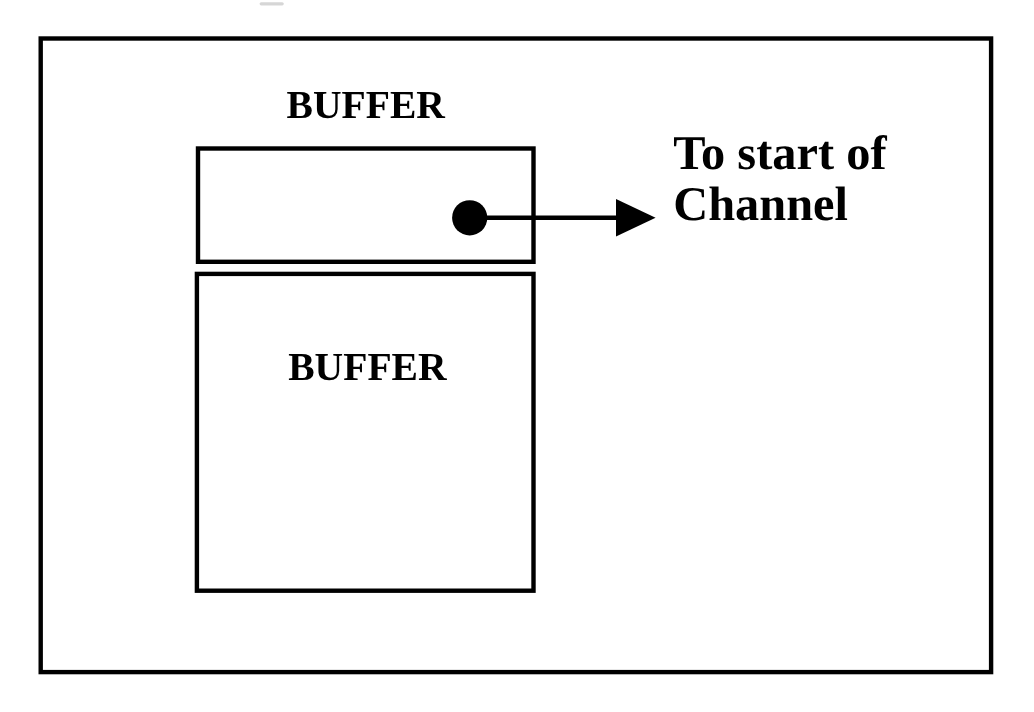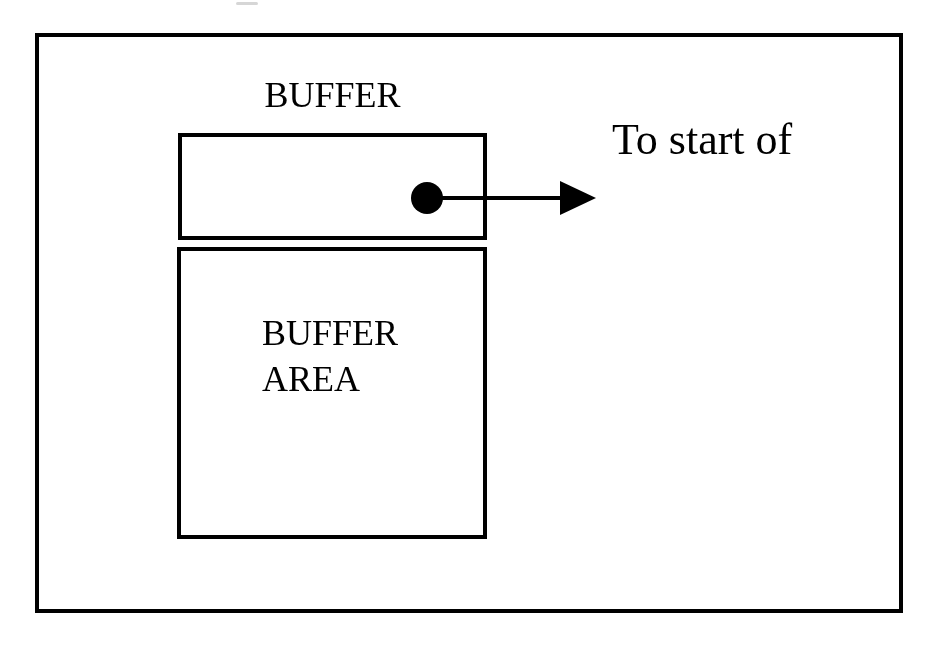--- a/index.html
+++ b/index.html
@@ -14,20 +14,21 @@
     background: var(--background);
     font-family: "Liberation Serif", "DejaVu Serif", serif;
     color: var(--ink);
     overflow: hidden;
   }
   .stage {
     position: relative;
     width: 835px;
     height: 647px;
     background: var(--background);
+    font-weight: bold;
   }
   
   .artifact {
     position: absolute;
     left: 236px;
     top: 2px;
     width: 22px;
     height: 3px;
     border-radius: 2px;
     background: var(--artifact);
@@ -111,26 +112,26 @@
   <div class="frame"></div>
 
   <div class="buffer-label">BUFFER</div>
 
   <div class="buffer-box"></div>
 
   <div class="buffer-area-box"></div>
 
   <div class="buffer-area-label">
     <span>BUFFER</span>
-    <span>AREA</span>
   </div>
 
   <svg class="arrow-connector" viewBox="0 0 195 46" xmlns="http://www.w3.org/2000/svg" aria-hidden="true">
     <circle cx="22" cy="23" r="16" fill="currentColor"></circle>
     <line x1="22" y1="23" x2="160" y2="23" stroke="currentColor" stroke-width="4"></line>
     <polygon points="155,6 155,40 191,23" fill="currentColor"></polygon>
   </svg>
 
   <div class="annotation">
     <span>To start of</span>
+    <span>Channel</span>
   </div>
 
 </div>
 
 </body></html>

